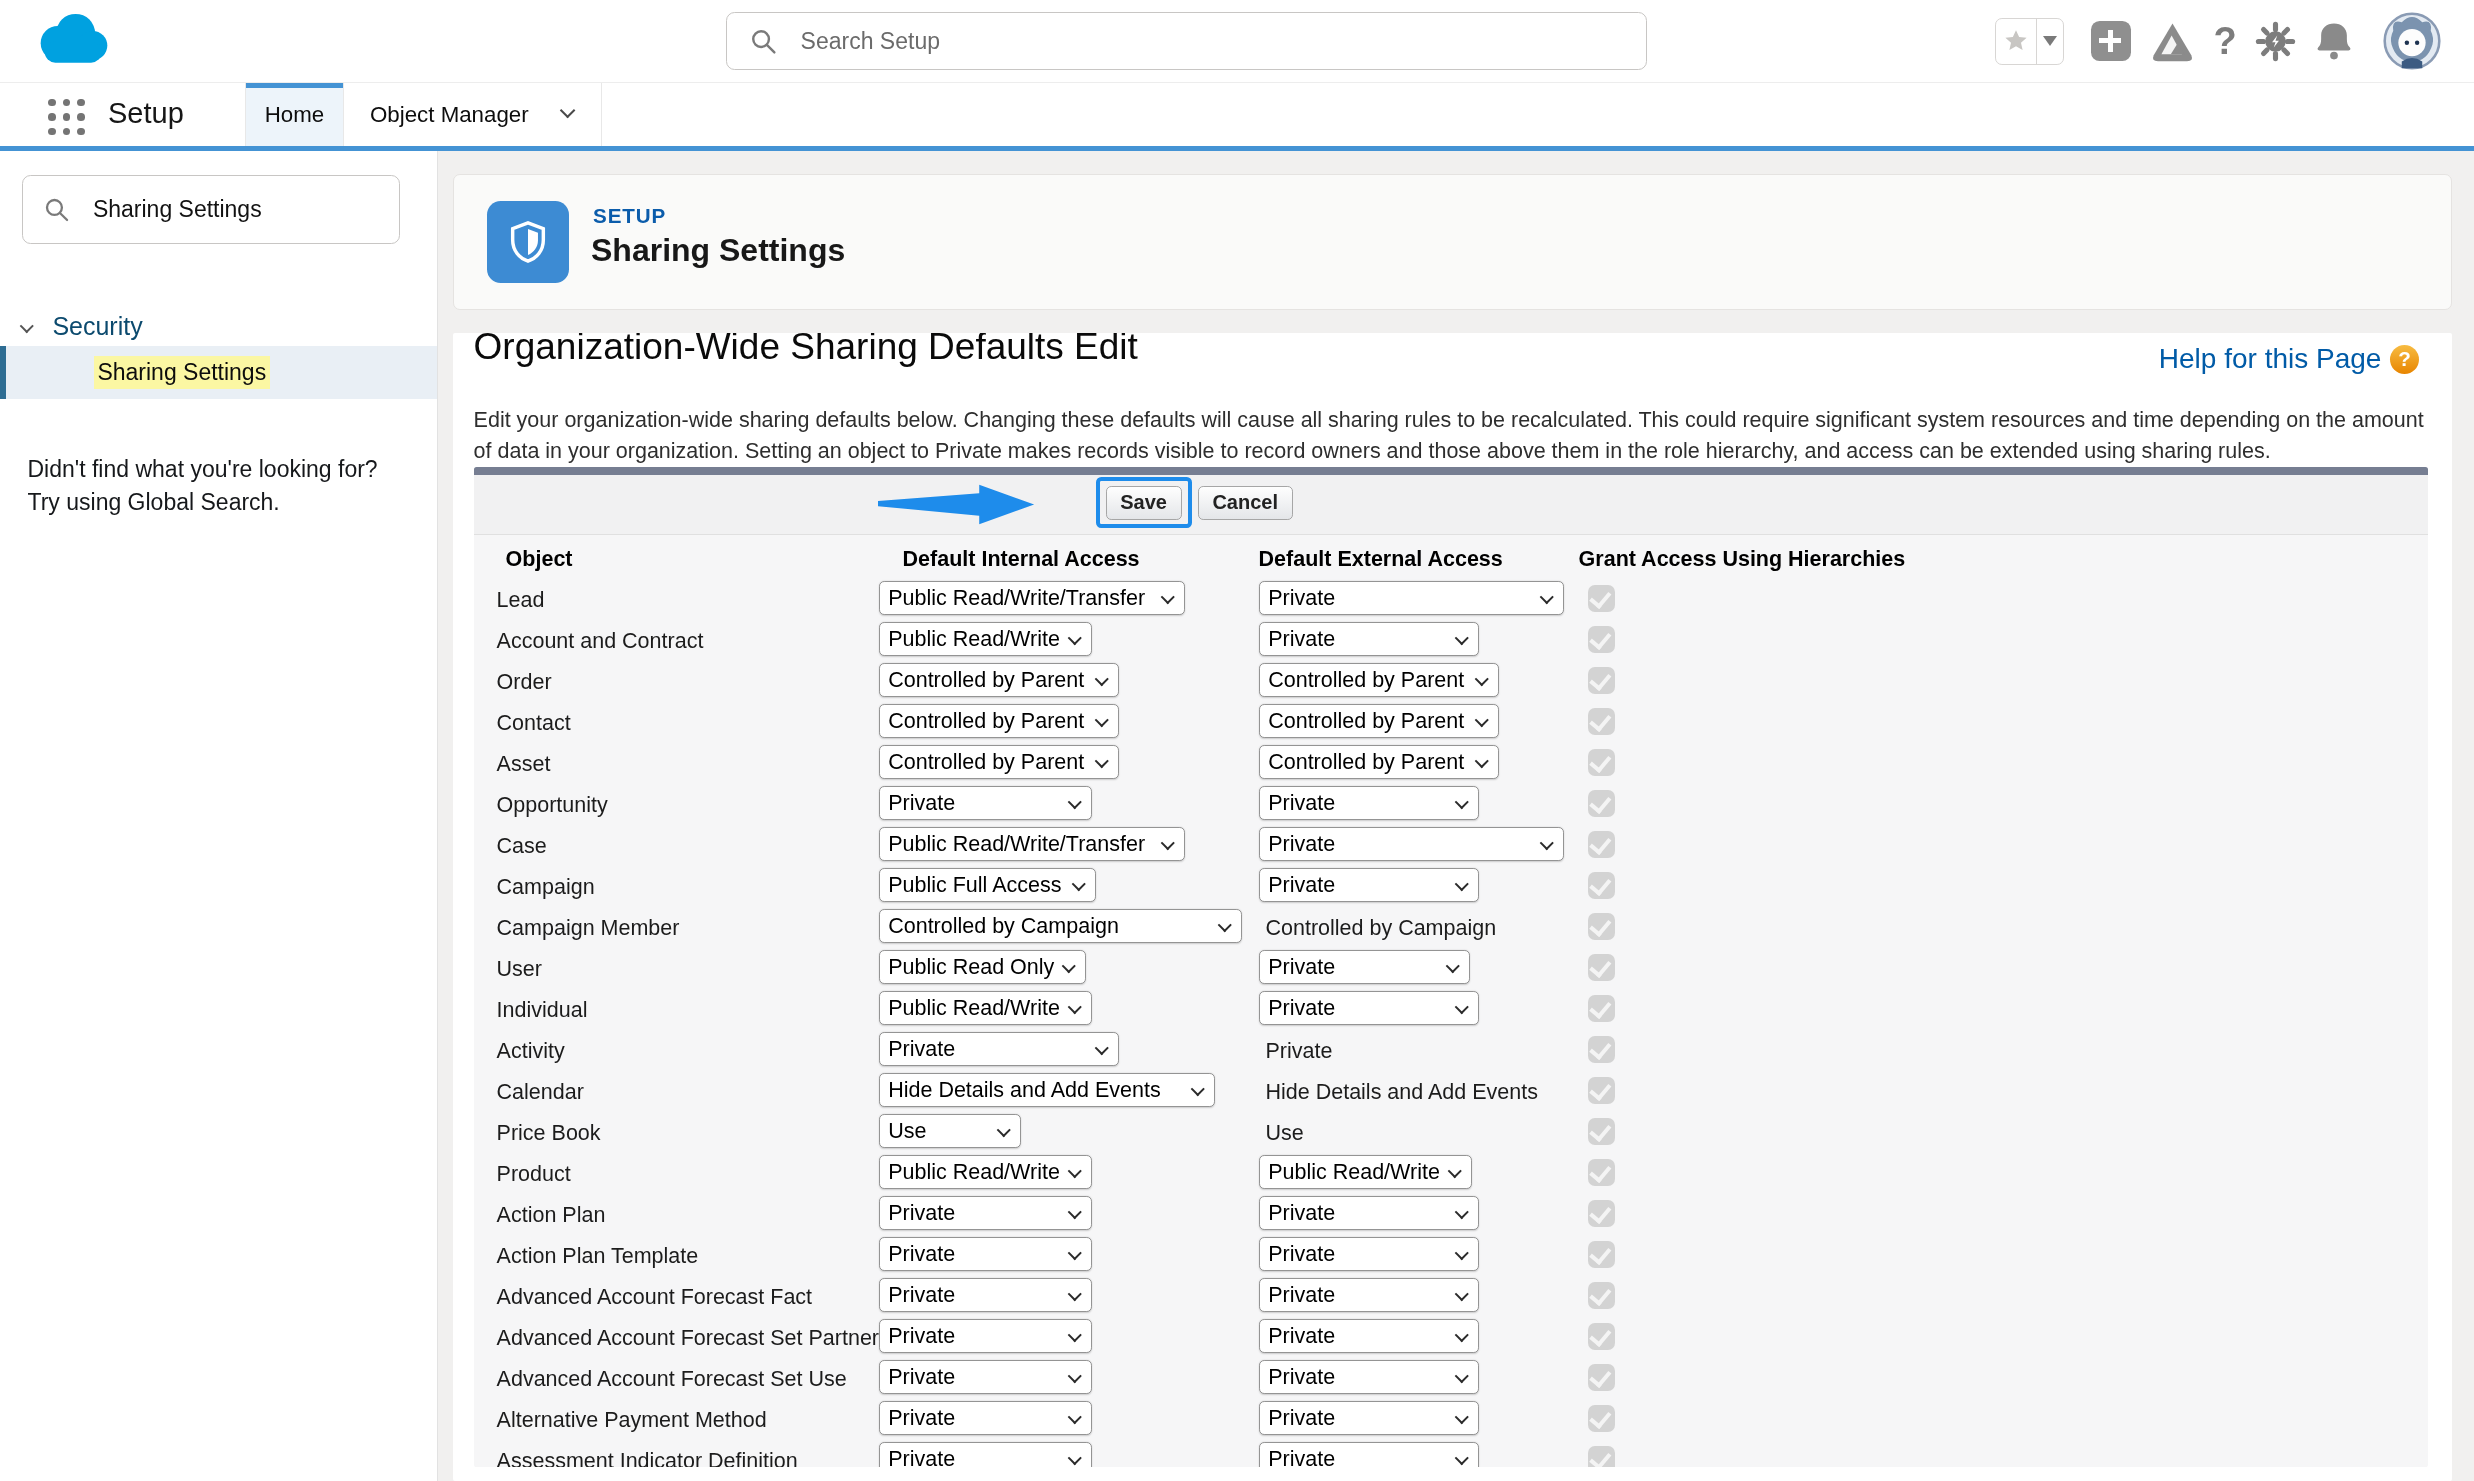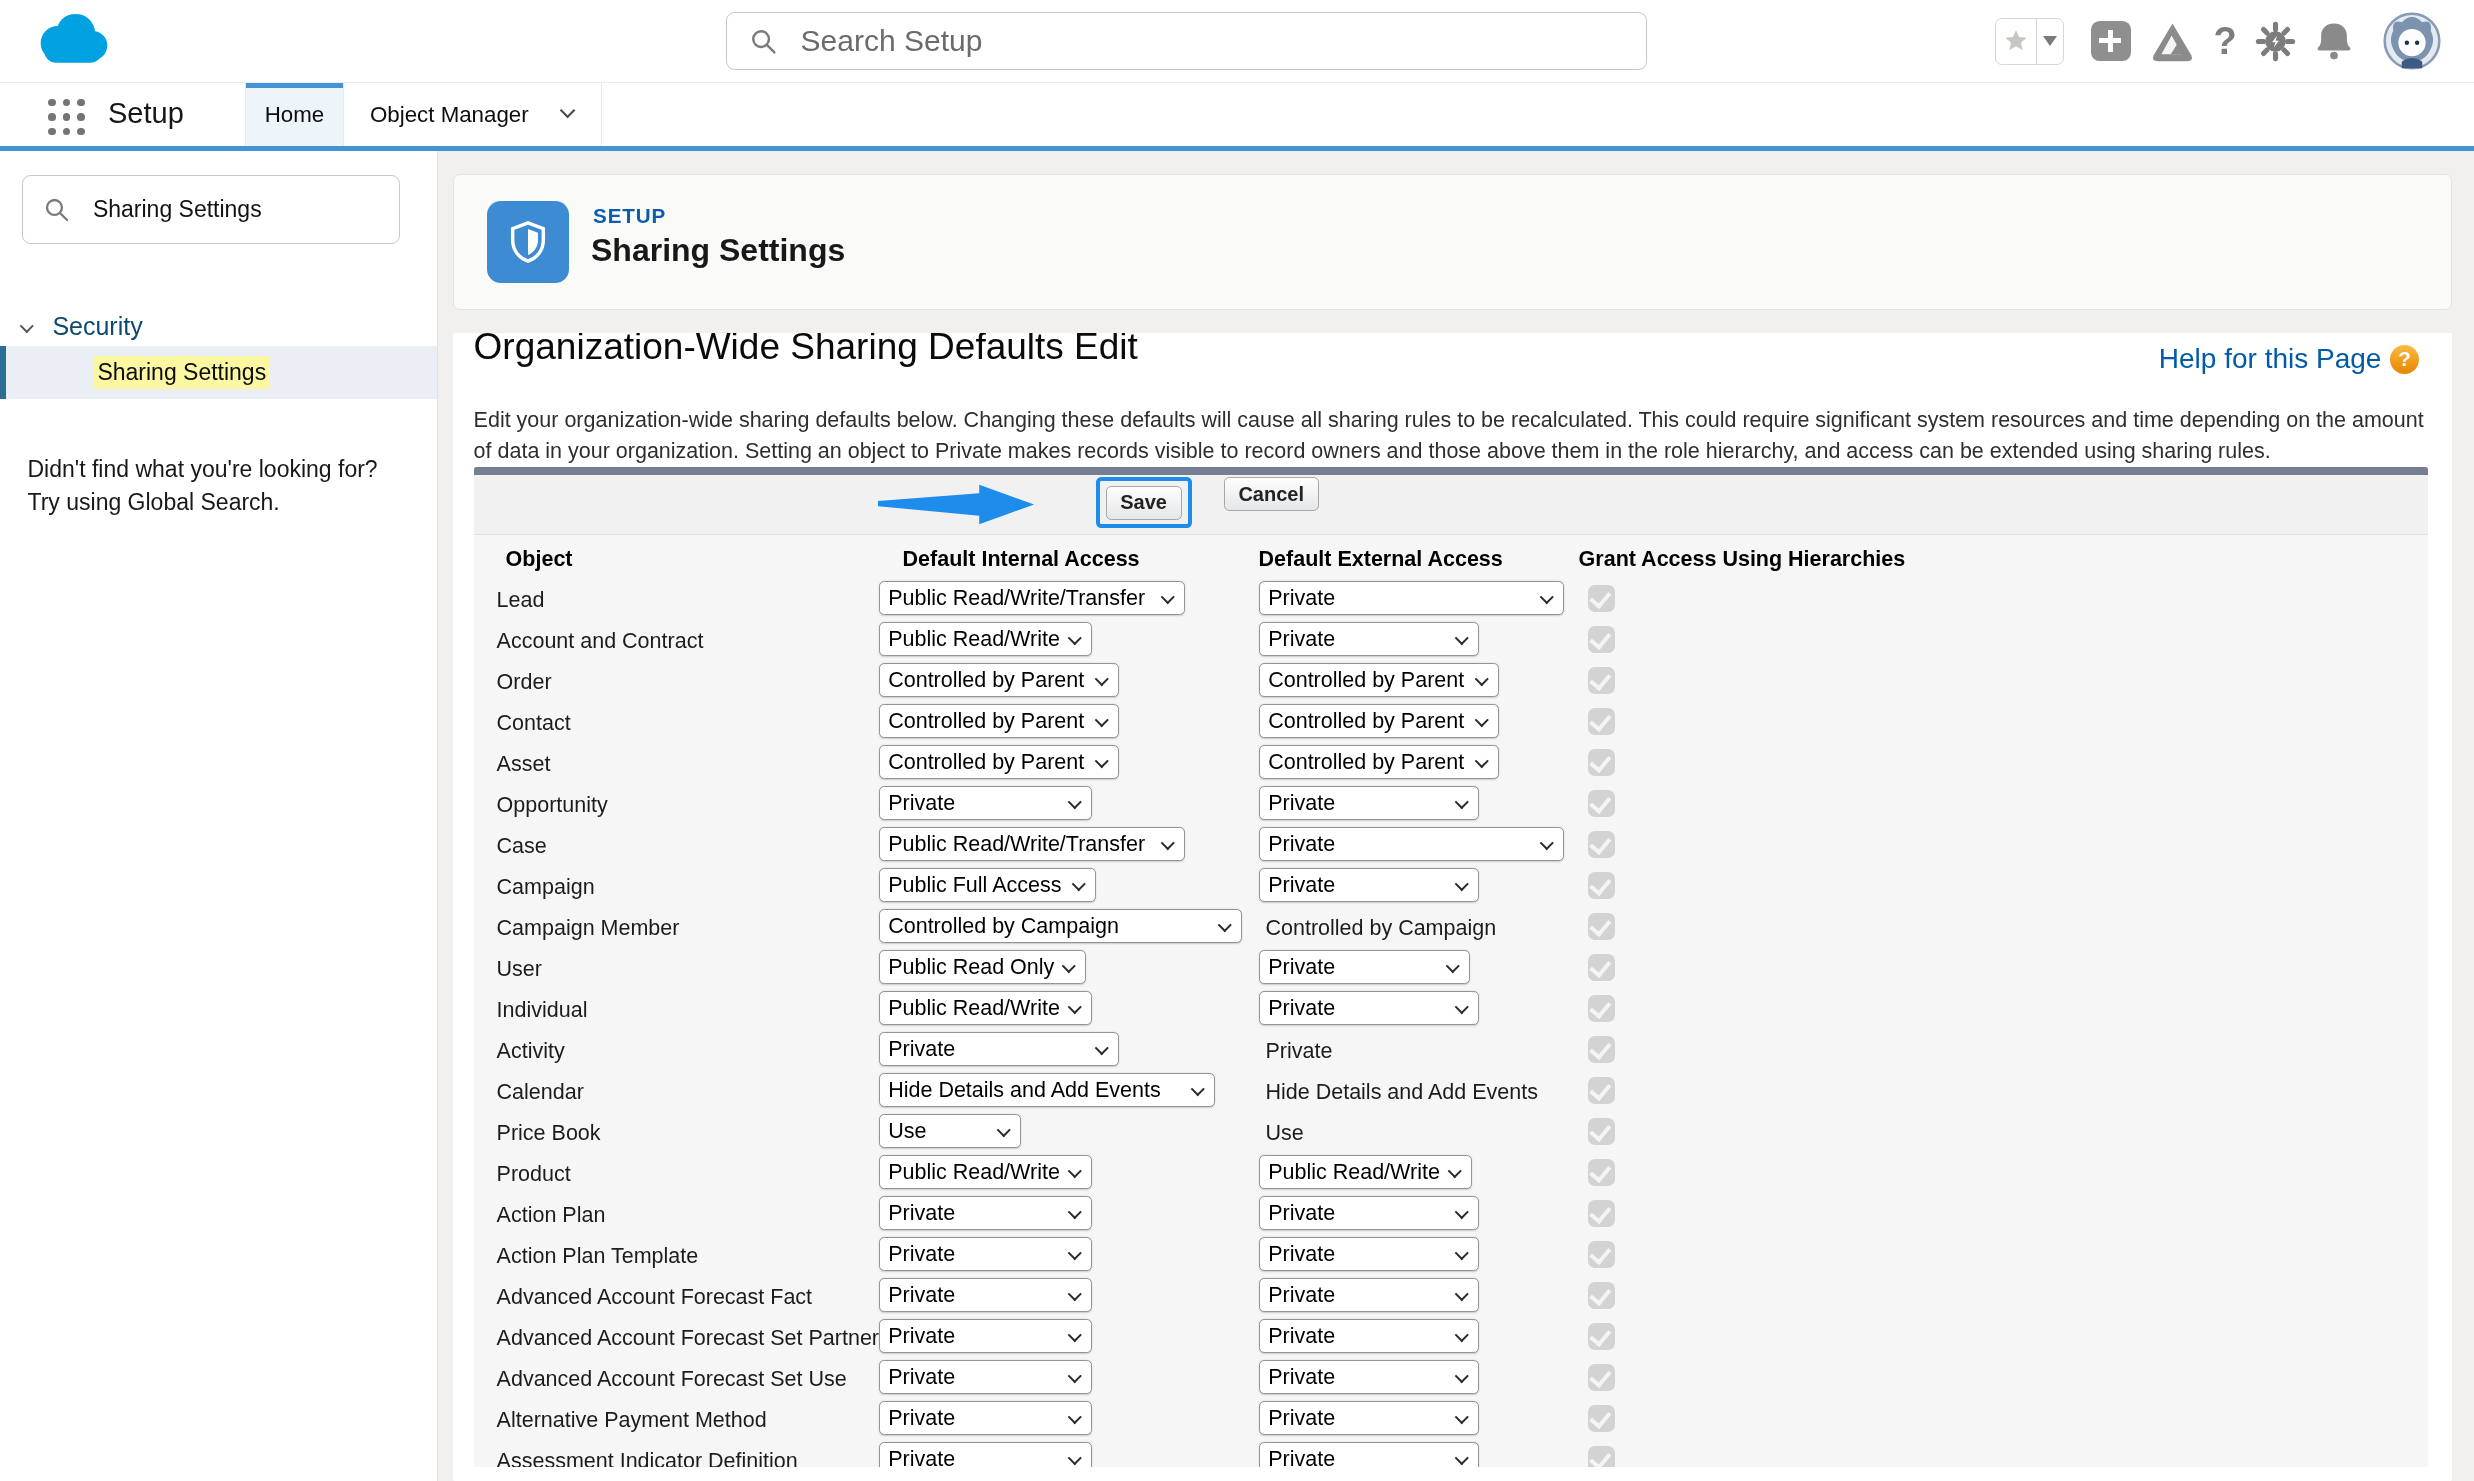--- a/index.html
+++ b/index.html
@@ -5,21 +5,21 @@
   * { margin:0; padding:0; box-sizing:border-box; }
   html,body { width:2475px; height:1481px; overflow:hidden;
     font-family:"Liberation Sans", sans-serif; background:#f1f0ef; }
 
   
   .topbar{position:absolute;left:0;top:0;width:2475px;height:82px;background:#fff;}
   .cloud-logo{position:absolute;left:31px;top:8.6px;width:86px;height:65px;}
   .gsearch{position:absolute;left:726px;top:12px;width:921px;height:58px;background:#fff;
     border:1.7px solid #c8c6c4;border-radius:8.6px;display:flex;align-items:center;}
   .gsearch svg{margin-left:22.3px;}
-  .gsearch .ph{margin-left:22.3px;font-size:30px;color:#6b6b6b;}
+  .gsearch .ph{margin-left:22.3px;font-size:23px;color:#6b6b6b;}
   .hicon{position:absolute;top:0;height:82px;display:flex;align-items:center;justify-content:center;}
   .fav-group{left:1994px;width:70px;}
   .fav-box{display:flex;border:1.7px solid #d8d6d4;border-radius:6.9px;overflow:hidden;background:#fff;}
   .fav-star{width:41px;height:45px;display:flex;align-items:center;justify-content:center;border-right:1.7px solid #d8d6d4;}
   .fav-dd{width:26px;height:45px;display:flex;align-items:center;justify-content:center;}
   .tri-down{width:0;height:0;border-left:7.7px solid transparent;border-right:7.7px solid transparent;border-top:10.3px solid #7a7a7a;}
   .plus-btn{left:2090px;width:41px;}
   .plus-sq{width:40px;height:40px;background:#8f8f8f;border-radius:8.6px;position:relative;}
   .plus-sq::before,.plus-sq::after{content:"";position:absolute;background:#fff;}
   .plus-sq::before{left:8.6px;top:17px;width:22.3px;height:5.2px;}
@@ -72,21 +72,21 @@
   .help{position:absolute;right:33px;top:10.3px;display:flex;align-items:center;gap:8.6px;}
   .help a{font-size:28px;color:#015ba7;text-decoration:none;}
   .help-ic{width:29px;height:29px;border-radius:50%;background:linear-gradient(#f7bc42,#e88500);
     color:#fff;font-weight:700;font-size:20.6px;display:flex;align-items:center;justify-content:center;}
   .desc{position:absolute;left:20.6px;top:72px;width:1969px;font-size:21.5px;color:#2e2e2e;line-height:1.45;}
 
   .block{position:absolute;left:20.6px;top:134px;width:1954px;height:1000px;background:#f6f6f7;overflow:hidden;border-radius:2.6px;}
   .block-bar{height:7.7px;background:#767e92;}
   .btn-area{position:relative;height:60px;background:#f1f1f2;border-bottom:1.7px solid #e0e0e0;}
   .arrow-svg{position:absolute;left:404px;top:8.6px;}
-  .btn-row{position:absolute;left:591px;top:2.6px;display:flex;align-items:flex-start;gap:32px;padding-left:31px;}
+  .btn-row{position:absolute;left:591px;top:2.6px;display:flex;align-items:center;gap:6px;padding-left:31px;}
   .annot{border:4.3px solid #1e8ceb;border-radius:5.2px;padding:4.3px 6px;}
   .sfbtn{height:34px;padding:0 13.7px;font-size:20px;font-weight:700;color:#222;
     background:linear-gradient(#fefefe,#e4e6e9);border:0.9px solid #a6a6a6;border-radius:5.2px;
     font-family:"Liberation Sans",sans-serif;cursor:pointer;}
 
   .tbl{position:relative;padding-top:5.2px;}
   .thead{position:relative;height:38px;}
   .thead span{position:absolute;top:6.9px;font-size:21.5px;font-weight:700;color:#000;}
   .c-obj{left:32px;} .c-int{left:405px;padding-left:24px;} .c-ext{left:785px;} .c-hier{left:1105px;}
   .trow{position:relative;height:41px;}

